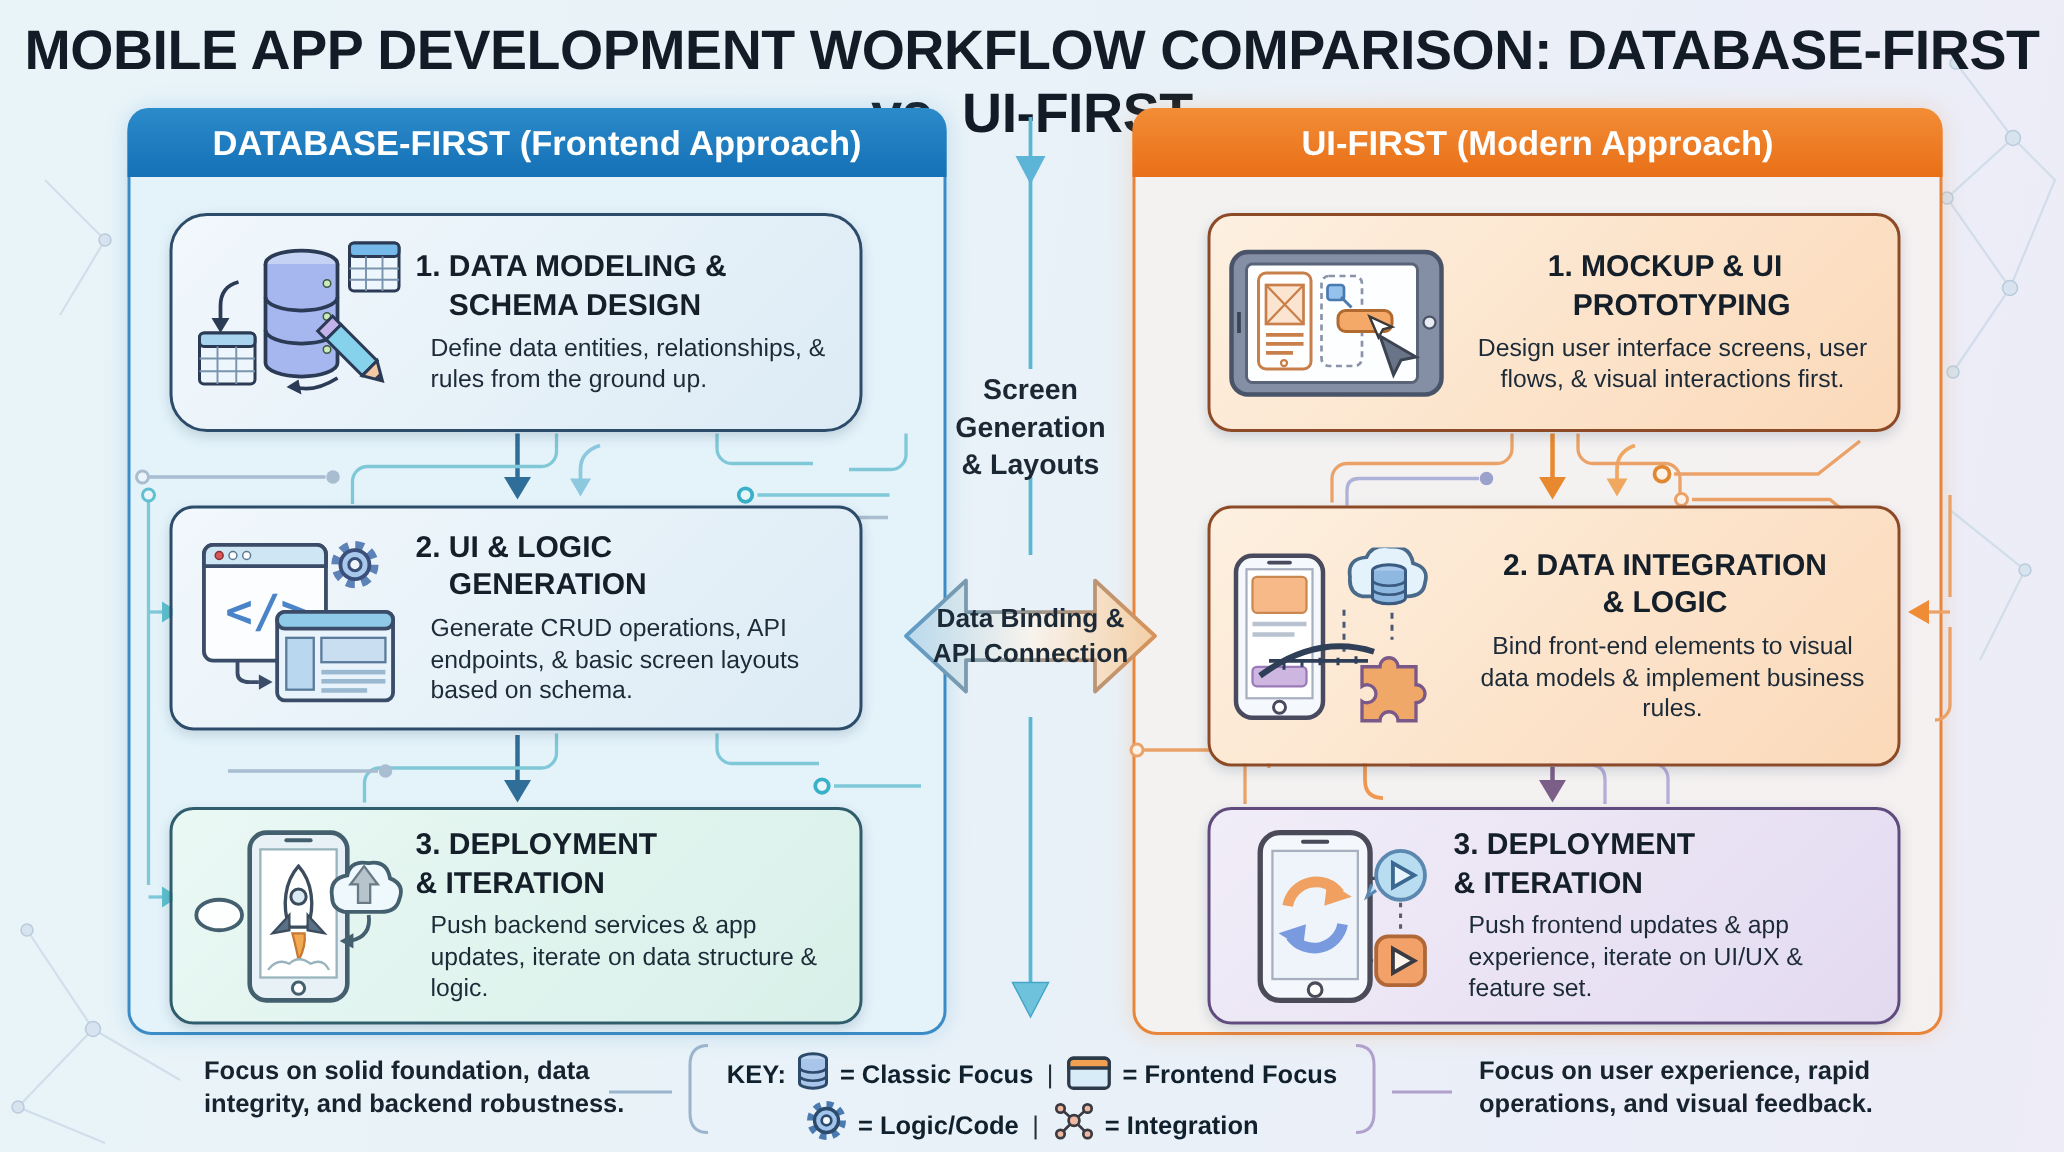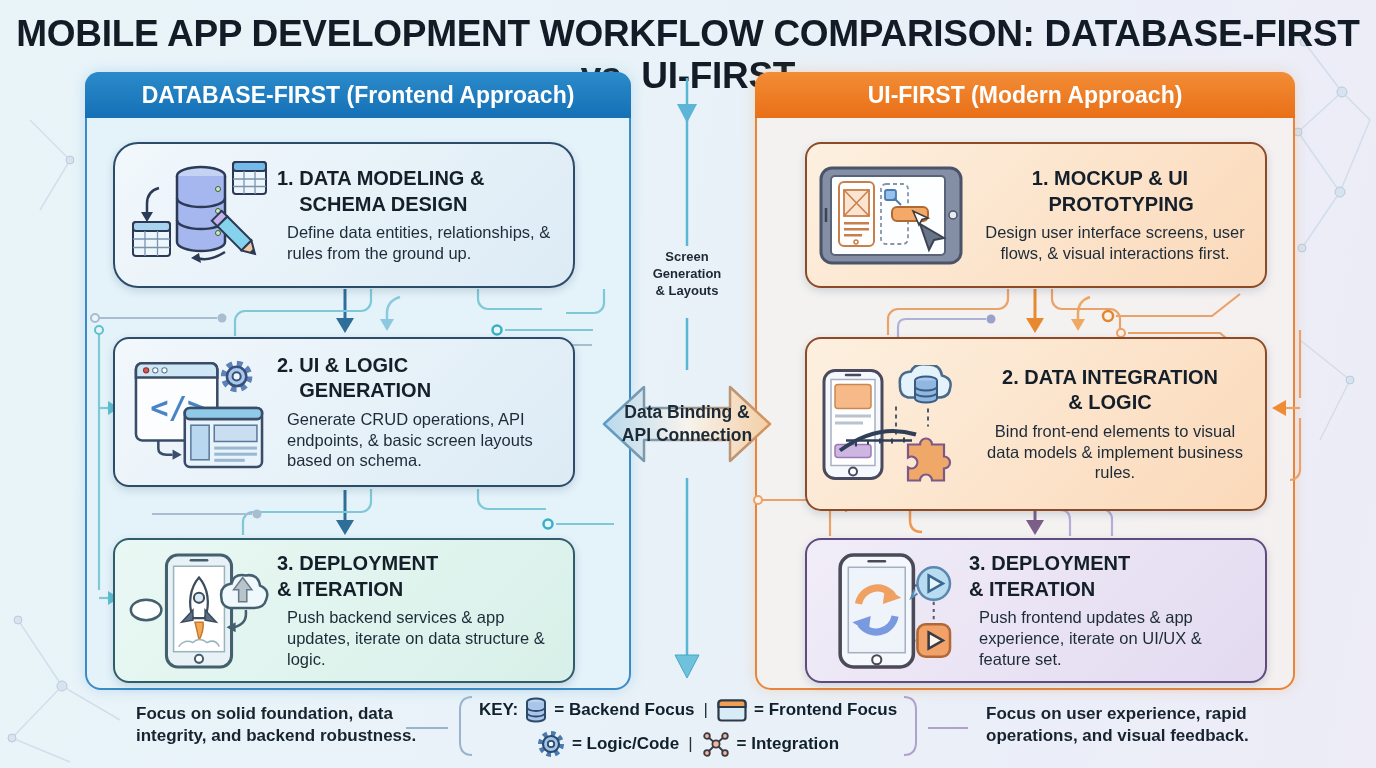--- a/index.html
+++ b/index.html
@@ -35,33 +35,33 @@
   .step.lav{background:linear-gradient(135deg,#f1edf8 0%,#e3daf0 100%);border:2.5px solid #5f4b7d;}
   #l-step1{left:113px;top:142px;height:146px;border-radius:25px;}
   #l-step2{left:113px;top:337px;height:150px;}
   #l-step3{left:113px;top:538px;height:145px;}
   #r-step1{left:805px;top:142px;height:146px;}
   #r-step2{left:805px;top:337px;height:174px;}
   #r-step3{left:805px;top:538px;height:145px;}
 
   
   #flow-label{position:absolute;left:612px;top:248px;width:150px;text-align:center;z-index:3;
-    font-size:13px;font-weight:700;color:#1b2834;line-height:1.32;}
+    font-size:19px;font-weight:700;color:#1b2834;line-height:1.32;}
   #bi-arrow{position:absolute;left:600px;top:372px;width:174px;height:104px;z-index:3;}
   #bi-arrow-label{position:absolute;left:600px;top:372px;width:174px;height:104px;z-index:4;
     display:flex;align-items:center;justify-content:center;text-align:center;
     font-size:17.5px;font-weight:700;color:#1b2a36;line-height:1.3;}
 
   
   .focus-note{position:absolute;top:703px;width:310px;font-size:17px;font-weight:600;
     color:#17232e;line-height:1.3;z-index:3;}
   #focus-left{left:136px;}
   #focus-right{left:986px;}
   #key-box{position:absolute;left:478px;top:693px;width:420px;z-index:3;color:#10202c;}
-  .key-row{display:flex;align-items:center;justify-content:center;gap:7px;height:34px;
+  .key-row{display:flex;align-items:flex-end;justify-content:center;gap:7px;height:34px;
     font-size:17px;font-weight:700;}
   .key-sep{font-weight:400;color:#22303c;padding:0 2px;}
   .key-icon{display:flex;align-items:center;}
 
   #overlay{position:absolute;left:0;top:0;width:1376px;height:768px;z-index:2;pointer-events:none;}
   #bgdecor{position:absolute;left:0;top:0;width:1376px;height:768px;z-index:0;pointer-events:none;}
   svg{display:block;}
 </style>
 </head>
 <body>
@@ -410,21 +410,21 @@
   <div id="key-box">
     <div class="key-row">
       <span style="font-weight:800">KEY:</span>
       <span class="key-icon">
         <svg width="22" height="26" viewBox="0 0 22 26">
           <ellipse cx="11" cy="5" rx="9" ry="3.5" fill="#bcd4f0" stroke="#2c4a6a" stroke-width="2"></ellipse>
           <path d="M2 5 V21 A9 3.5 0 0 0 20 21 V5" fill="#a9c6ea" stroke="#2c4a6a" stroke-width="2"></path>
           <path d="M2 10.5 A9 3.5 0 0 0 20 10.5 M2 16 A9 3.5 0 0 0 20 16" fill="none" stroke="#2c4a6a" stroke-width="1.8"></path>
         </svg>
       </span>
-      <span>= Backend Focus</span>
+      <span>= Classic Focus</span>
       <span class="key-sep">|</span>
       <span class="key-icon">
         <svg width="30" height="23" viewBox="0 0 30 23">
           <rect x="1.5" y="1.5" width="27" height="20" rx="3" fill="#d8ecf8" stroke="#2c3a4a" stroke-width="2.2"></rect>
           <path d="M1.5 8 h27 v-3.5 a3 3 0 0 0 -3 -3 h-21 a3 3 0 0 0 -3 3 z" fill="#f0a050" stroke="#2c3a4a" stroke-width="2.2"></path>
         </svg>
       </span>
       <span>= Frontend Focus</span>
     </div>
     <div class="key-row">

